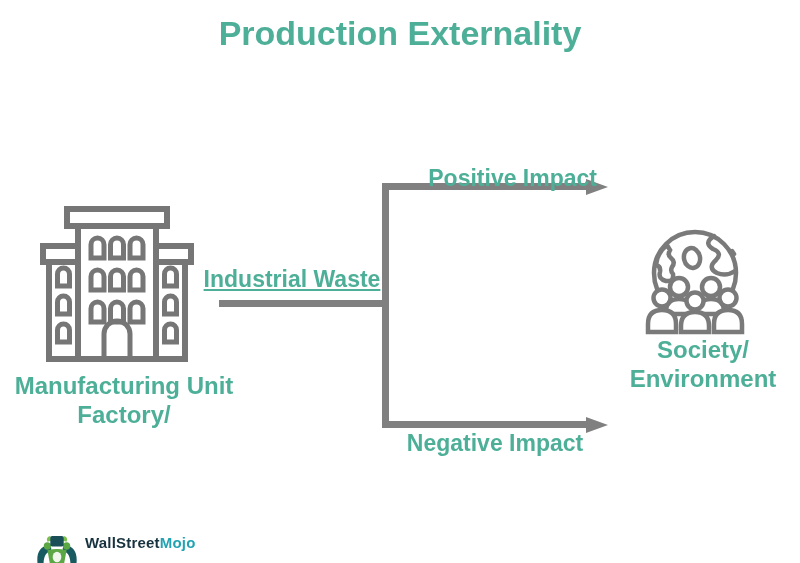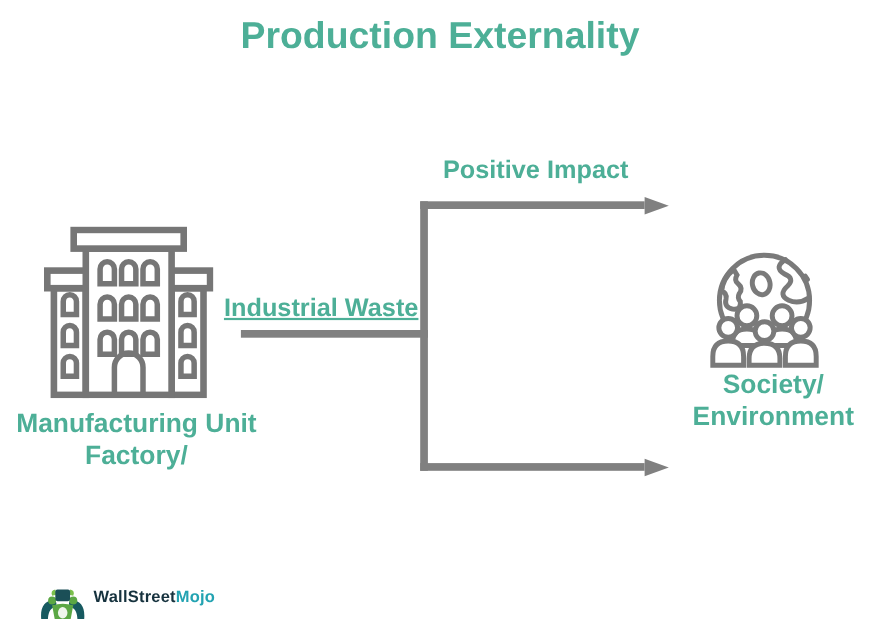--- a/index.html
+++ b/index.html
@@ -30,21 +30,21 @@
     position: absolute;
     font-weight: bold;
     color: #4daf97;
     text-align: center;
   }
 
   .edge-label { font-size: 23px; }
   .node-label { font-size: 24px; line-height: 29px; }
 
   .lbl-industrial { left: 192px; top: 266px; width: 200px; text-decoration: underline; }
-  .lbl-positive   { left: 377px; top: 141px; width: 220px; }
+  .lbl-positive   { left: 377px; top: 165px; width: 220px; text-align: right; }
   .lbl-negative   { left: 385px; top: 430px; width: 220px; }
   .lbl-factory    { left: 4px;   top: 371px; width: 240px; }
   .lbl-society    { left: 603px; top: 335px; width: 200px; }
 
   .line {
     position: absolute;
     background: #808080;
   }
   .feed-line   { left: 219px; top: 300px; width: 170px; height: 7px; }
   .branch-line { left: 382px; top: 183px; width: 7px;  height: 245px; }
@@ -133,20 +133,21 @@
   <div class="accent-label edge-label lbl-industrial">Industrial Waste</div>
 
   <div class="line branch-line"></div>
 
   <div class="line shaft-top"></div>
   <div class="arrowhead arrowhead-top"></div>
   <div class="accent-label edge-label lbl-positive">Positive Impact</div>
 
   <div class="line shaft-bottom"></div>
   <div class="arrowhead arrowhead-bottom"></div>
+  <div class="accent-label edge-label lbl-negative">Negative Impact</div>
 
   <div class="globe-icon">
     <svg width="104" height="108" viewBox="0 0 104 108" fill="none" stroke="#7a7a7a" stroke-width="4.5" stroke-linecap="round">
       <circle cx="52" cy="46" r="41"></circle>
 
       <path d="M 24 18 Q 14 26 13 38 Q 18 39 17 45 Q 15 52 23 54 Q 31 55 30 47 Q 27 44 29 40 Q 33 35 28 31 Q 24 28 27 23 Z"></path>
 
       <ellipse cx="49" cy="31" rx="8" ry="10" transform="rotate(-12 49 31)"></ellipse>
 
       <path d="M 71 9 Q 60 16 70 22 Q 80 26 73 33 Q 64 41 74 46 Q 83 50 92 44"></path>

